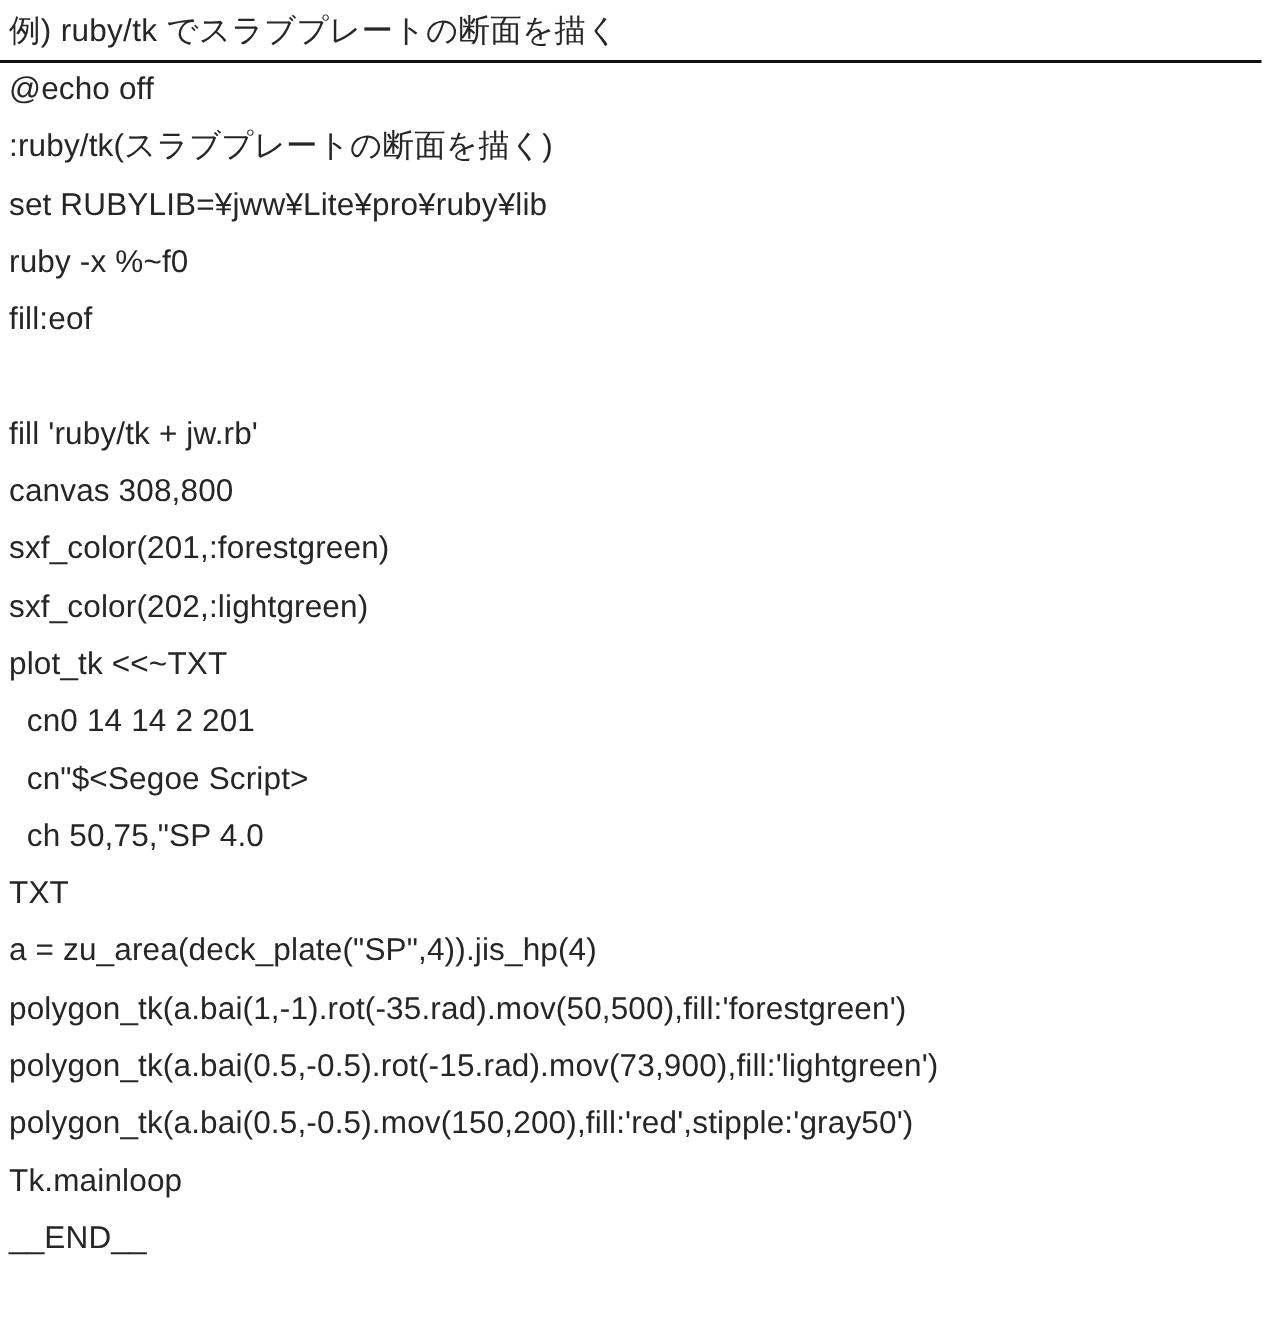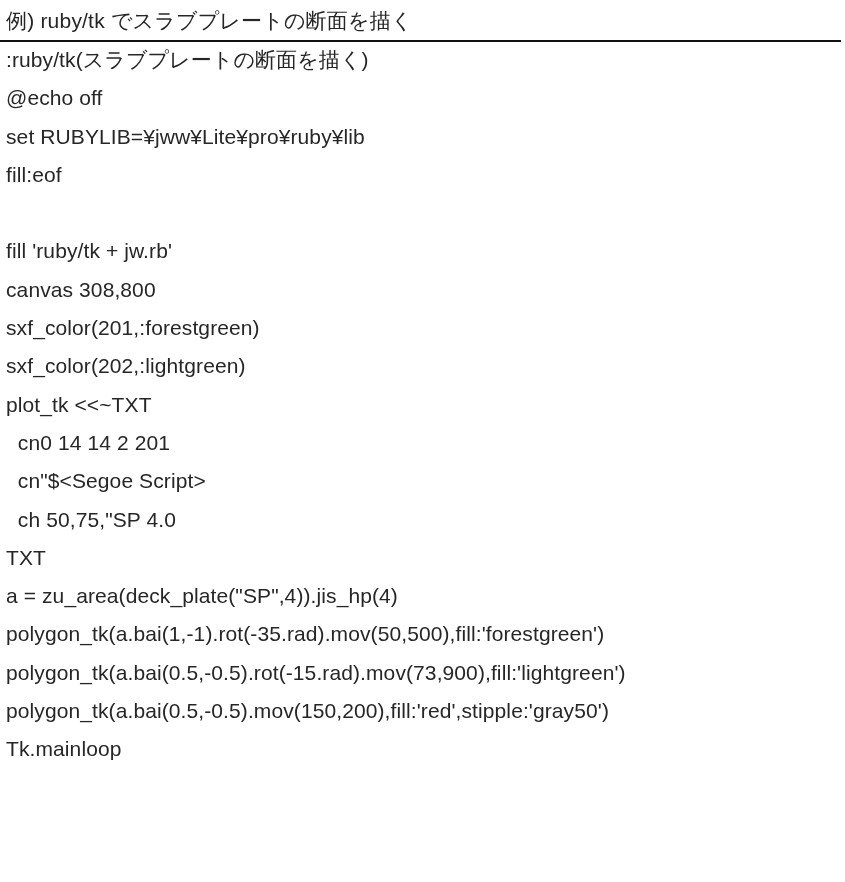--- a/index.html
+++ b/index.html
@@ -56,33 +56,35 @@
       letter-spacing: 0.1px;
     }
   </style>
 </head>
 <body>
 
 <div class="page">
   <div class="title">例) ruby/tk でスラブプレートの断面を描く</div>
   <div class="rule"></div>
   <ol class="code">
+    <li class="code-line">@echo off</li>
     <li class="code-line">:ruby/tk(スラブプレートの断面を描く)</li>
-    <li class="code-line">@echo off</li>
     <li class="code-line">set RUBYLIB=¥jww¥Lite¥pro¥ruby¥lib</li>
+    <li class="code-line">ruby -x %~f0</li>
     <li class="code-line">fill:eof</li>
     <li class="code-line"></li>
     <li class="code-line">fill 'ruby/tk + jw.rb'</li>
     <li class="code-line">canvas 308,800</li>
     <li class="code-line">sxf_color(201,:forestgreen)</li>
     <li class="code-line">sxf_color(202,:lightgreen)</li>
     <li class="code-line">plot_tk &lt;&lt;~TXT</li>
     <li class="code-line">  cn0 14 14 2 201</li>
     <li class="code-line">  cn"$&lt;Segoe Script&gt;</li>
     <li class="code-line">  ch 50,75,"SP 4.0</li>
     <li class="code-line">TXT</li>
     <li class="code-line">a = zu_area(deck_plate("SP",4)).jis_hp(4)</li>
     <li class="code-line">polygon_tk(a.bai(1,-1).rot(-35.rad).mov(50,500),fill:'forestgreen')</li>
     <li class="code-line">polygon_tk(a.bai(0.5,-0.5).rot(-15.rad).mov(73,900),fill:'lightgreen')</li>
     <li class="code-line">polygon_tk(a.bai(0.5,-0.5).mov(150,200),fill:'red',stipple:'gray50')</li>
     <li class="code-line">Tk.mainloop</li>
+    <li class="code-line">__END__</li>
   </ol>
 </div>
 
 </body></html>

